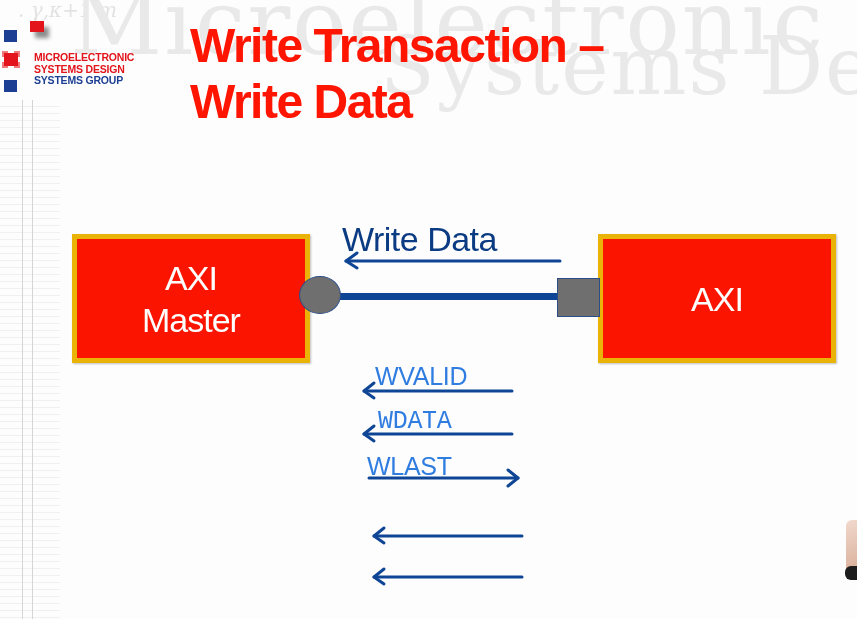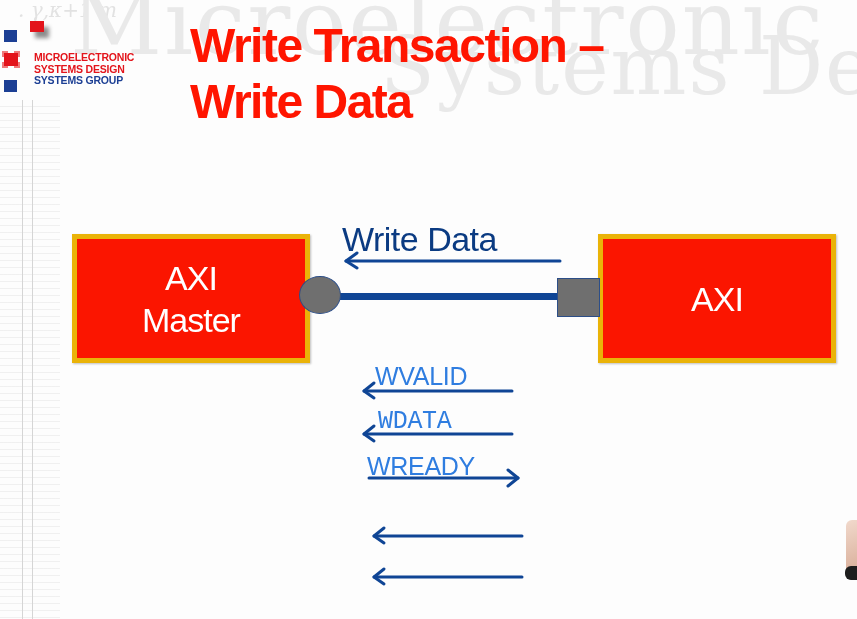--- a/index.html
+++ b/index.html
@@ -111,21 +111,21 @@
   </div>
 
   <div class="bus-line"></div>
   <div class="port-circle"></div>
   <div class="port-square"></div>
 
   <div class="wd-label">Write Data</div>
 
   <div class="sig-label sig-light" style="left:375px; top:362px;">WVALID</div>
   <div class="sig-label sig-light" style="left:378px; top:407px;font-family:Liberation Mono, monospace;">WDATA</div>
-  <div class="sig-label sig-light" style="left:367px; top:452px;">WREADY</div>
+  <div class="sig-label sig-light" style="left:367px; top:452px;">WLAST</div>
 
   <svg class="arrows" width="857" height="619" viewBox="0 0 857 619">
     <g stroke="#0f4595" stroke-width="3" fill="none" stroke-linecap="round" stroke-linejoin="round">
 
       <g>
         <line x1="346" y1="261" x2="560" y2="261"></line>
         <polyline points="357,253 346,261 357,268"></polyline>
       </g>
 
       <g>

